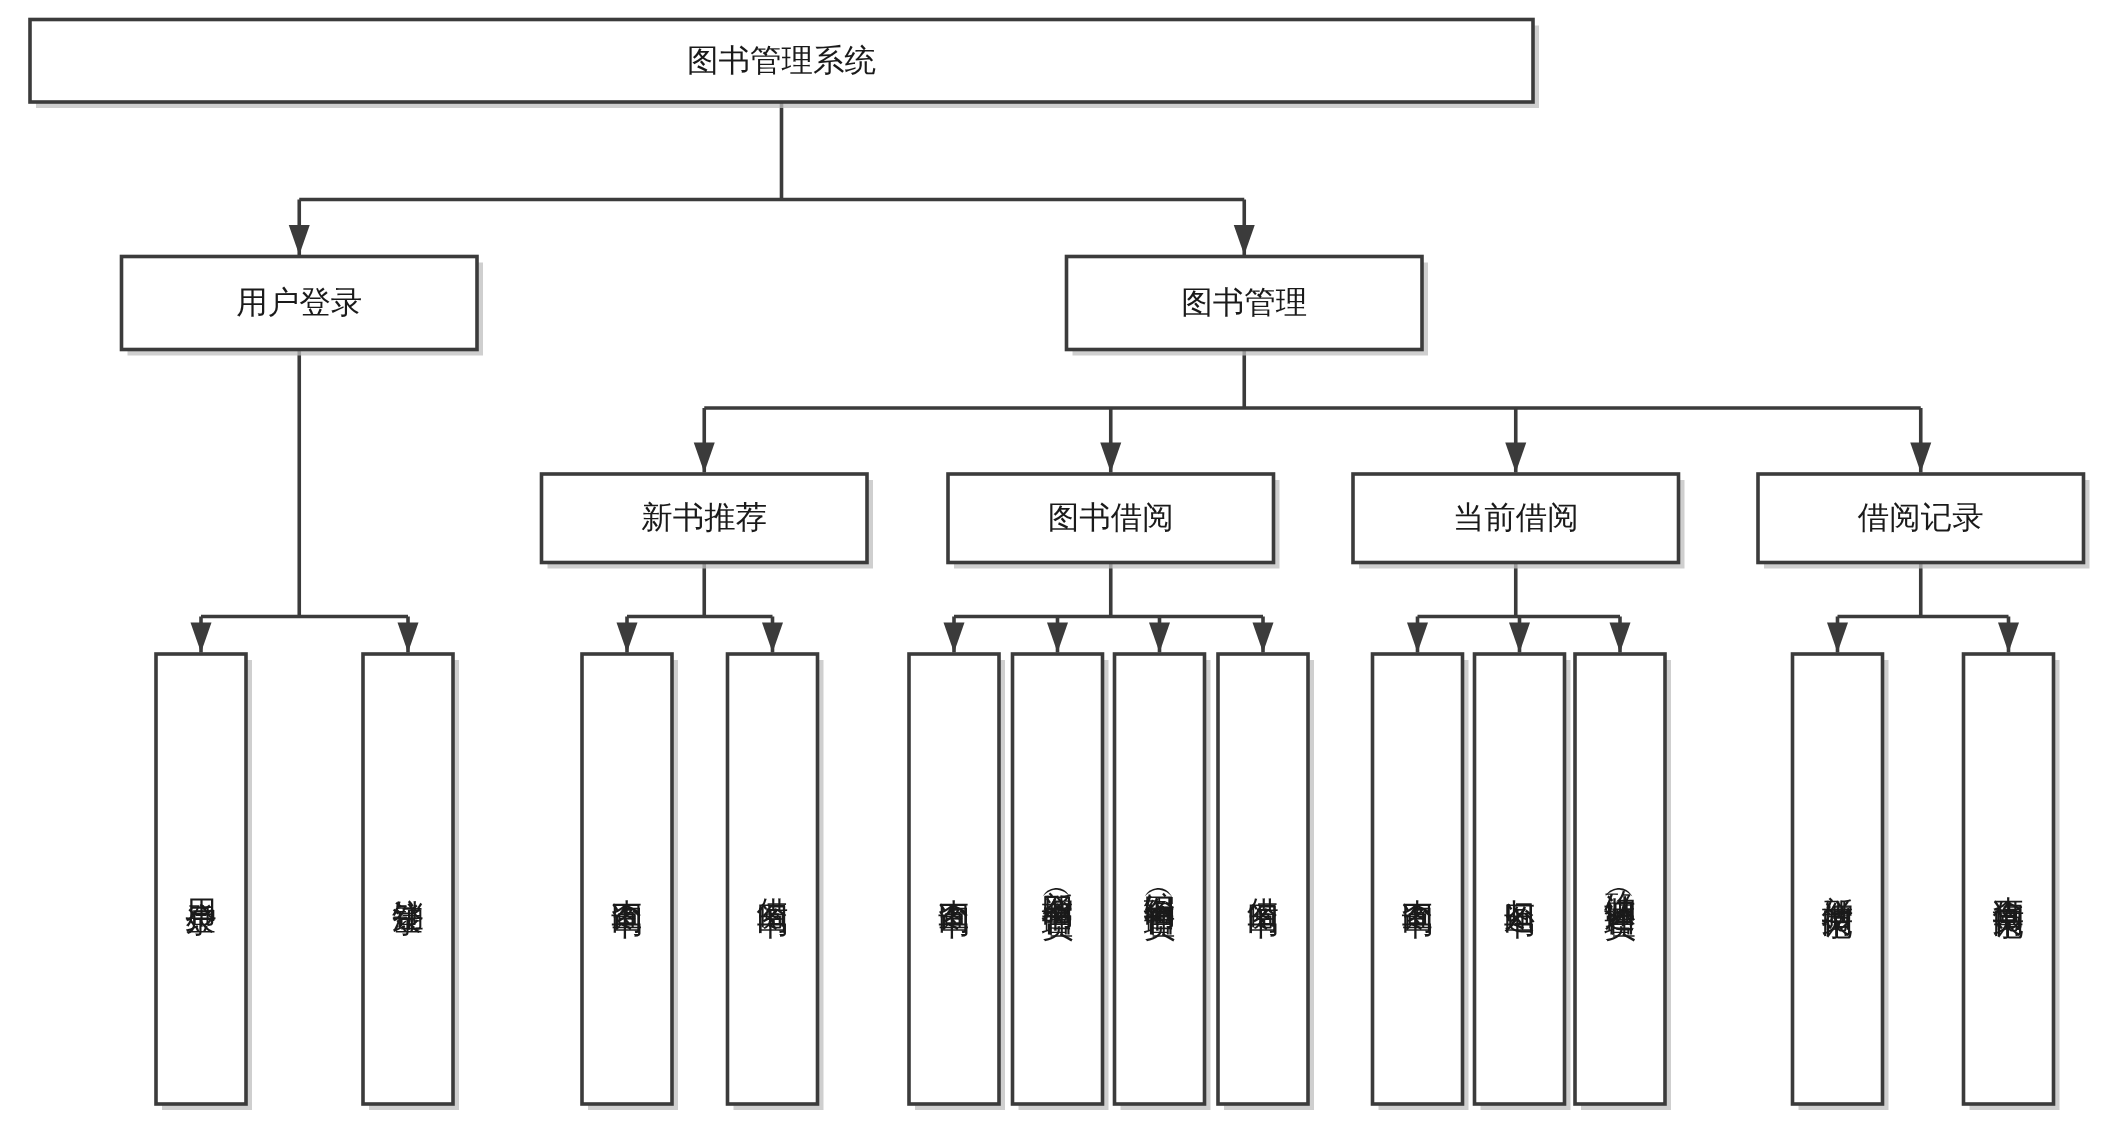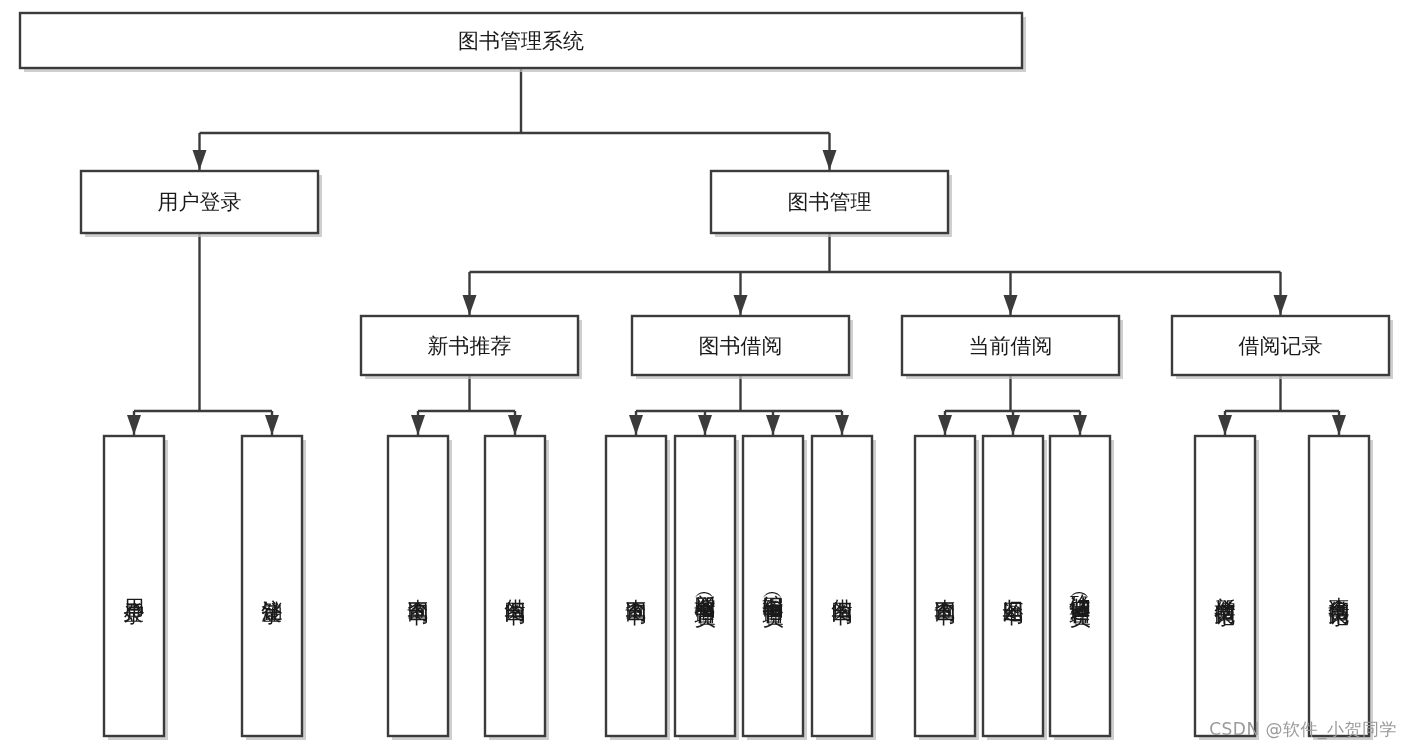--- a/index.html
+++ b/index.html
@@ -229,15 +229,14 @@
         <div class="leaf-label">确认归还（管理员）</div>
       </div>
       <div class="leaf-label-wrap" style="left: 1195px; top: 580px; width: 60px; height: 12px;">
         <div class="leaf-label">新增借阅记录</div>
       </div>
       <div class="leaf-label-wrap" style="left: 1309px; top: 580px; width: 60px; height: 12px;">
         <div class="leaf-label">查询借阅记录</div>
       </div>
     </div>
 
-  <div id="watermark">CSDN @软件_小贺同学</div>
 
 </div>
 
 </body></html>

